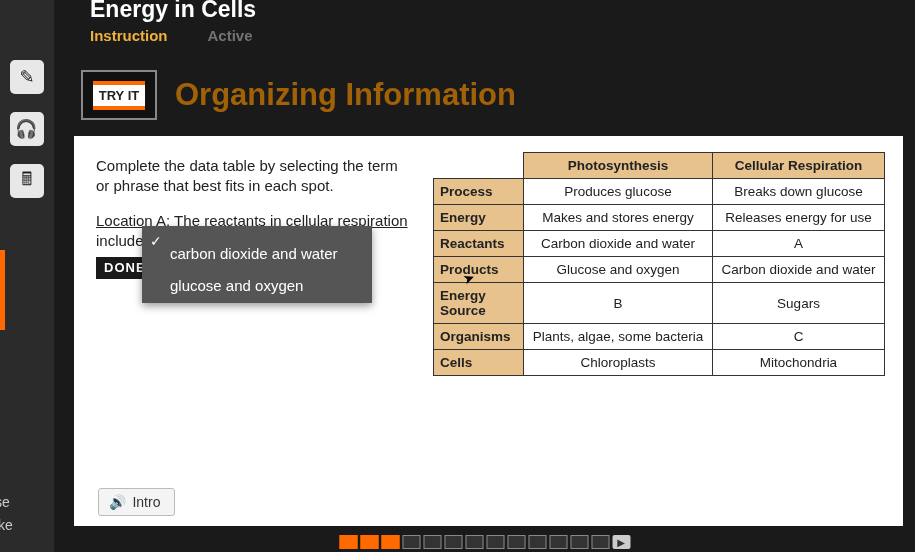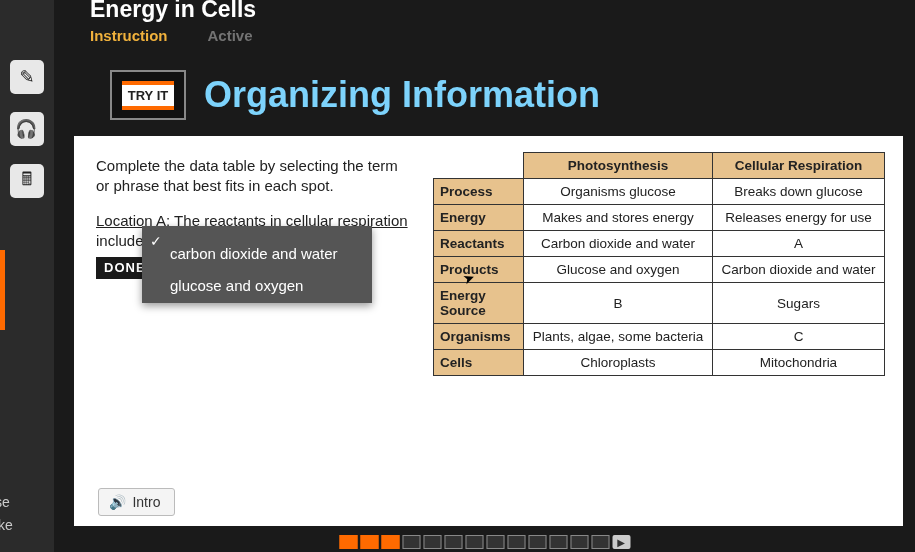--- a/index.html
+++ b/index.html
@@ -77,21 +77,21 @@
   gap: 40px;
   font-size: 15px;
   font-weight: bold;
 }
 .tab-instruction { color: #f0b13c; }
 .tab-active     { color: #737373; }
 .card-heading-row {
   display: flex;
   align-items: center;
   gap: 18px;
-  padding: 18px 36px 10px 56px;
+  padding: 18px 36px 10px 27px;
 }
 .tryit-badge {
   width: 76px;
   height: 50px;
   background: #111;
   border: 2px solid #888;
   display: flex;
   align-items: center;
   justify-content: center;
   position: relative;
@@ -99,23 +99,23 @@
 .tryit-inner {
   background: #fff;
   color: #222;
   font-weight: bold;
   font-size: 13px;
   padding: 3px 6px;
   border-top: 4px solid #ff6a00;
   border-bottom: 4px solid #ff6a00;
 }
 .heading-text {
-  font-size: 36px;
-  font-weight: bold;
-  color: #7dd3fc;
+  font-size: 31px;
+  font-weight: bold;
+  color: #a16207;
 }
 .content-card {
   background: #fff;
   color: #222;
   margin: 6px 12px 0 20px;
   height: 390px;
   padding: 16px 18px 12px 22px;
   position: relative;
   display: flex;
   gap: 24px;
@@ -298,21 +298,21 @@
     <div class="right-col">
       <table class="data">
         <tbody>
             <tr>
           <th style="background:#fff;border-top:none;border-left:none;"></th>
           <th>Photosynthesis</th>
           <th>Cellular Respiration</th>
         </tr>
         <tr>
               <td class="rowhead">Process</td>
-              <td>Organisms glucose</td>
+              <td>Produces glucose</td>
               <td>Breaks down glucose</td>
             </tr>
         <tr>
               <td class="rowhead">Energy</td>
               <td>Makes and stores energy</td>
               <td>Releases energy for use</td>
             </tr>
         <tr>
               <td class="rowhead">Reactants</td>
               <td>Carbon dioxide and water</td>

